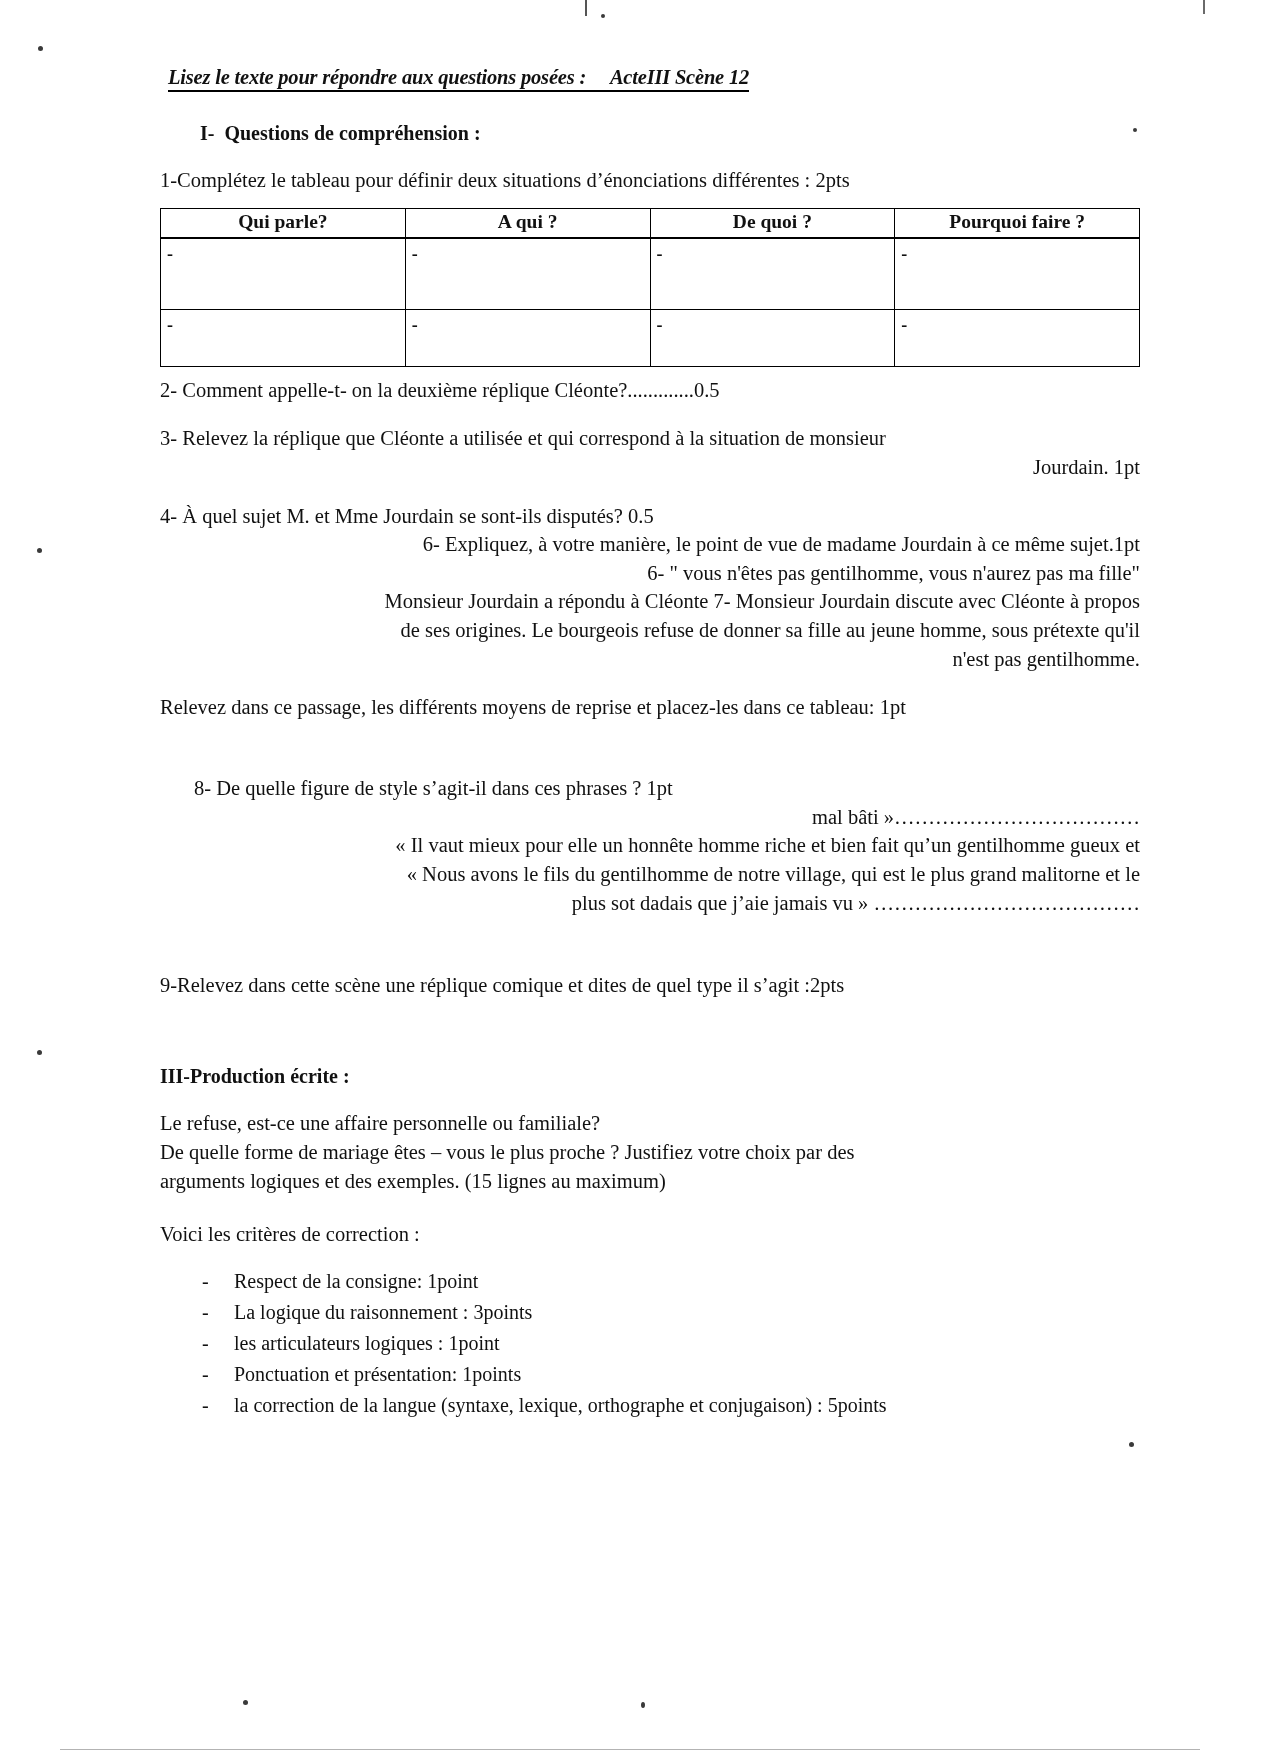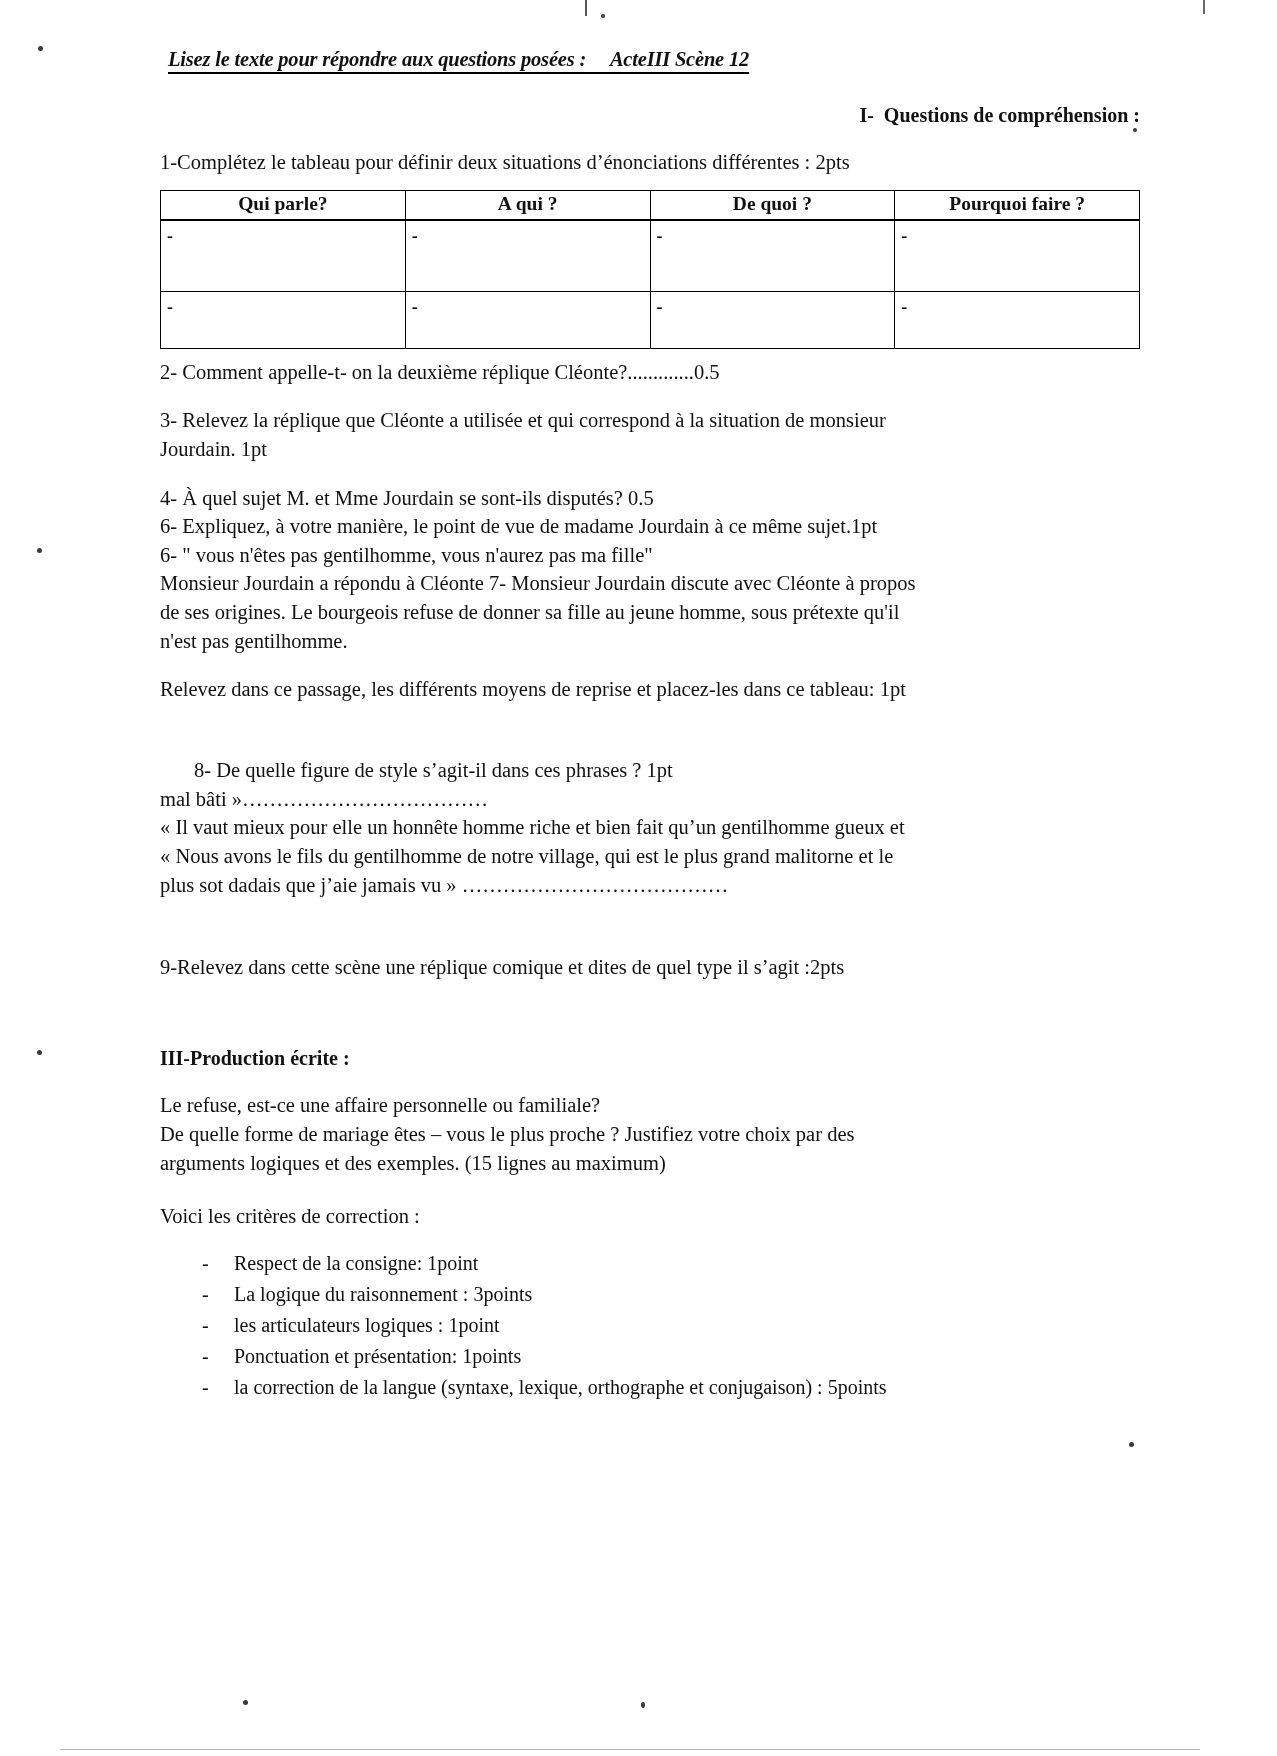--- a/index.html
+++ b/index.html
@@ -46,48 +46,47 @@
     left: 60px;
     bottom: 6px;
     width: 1140px;
     height: 1px;
     background: #999;
     opacity: .75;
   }
   .content {
     position: absolute;
     left: 160px;
-    top: 48px;
+    top: 66px;
     width: 980px;
   }
   .title-line {
     font-style: italic;
     font-weight: bold;
     font-size: 20.5px;
     letter-spacing: -0.2px;
     border-bottom: 2.5px solid #000;
     display: inline-block;
     padding-bottom: 1px;
     white-space: pre;
   }
   .title-wrap { margin-left: 8px; }
   .sec-title {
     font-weight: bold;
     font-size: 20px;
     margin-top: 30px;
     margin-left: 40px;
     white-space: pre;
-    text-align: right;
   }
   .q {
     font-size: 20.5px;
     line-height: 1.30;
     margin-top: 22px;
   }
-  .q.tight { margin-top: 2px; }
+  .q.tight { margin-top: 2px; text-align: right; }
   .q.small-gap { margin-top: 10px; }
   .indent-q { margin-left: 34px; }
 
   table.grid {
     border-collapse: collapse;
     width: 100%;
     margin-top: 14px;
     table-layout: fixed;
   }
   table.grid th, table.grid td {

